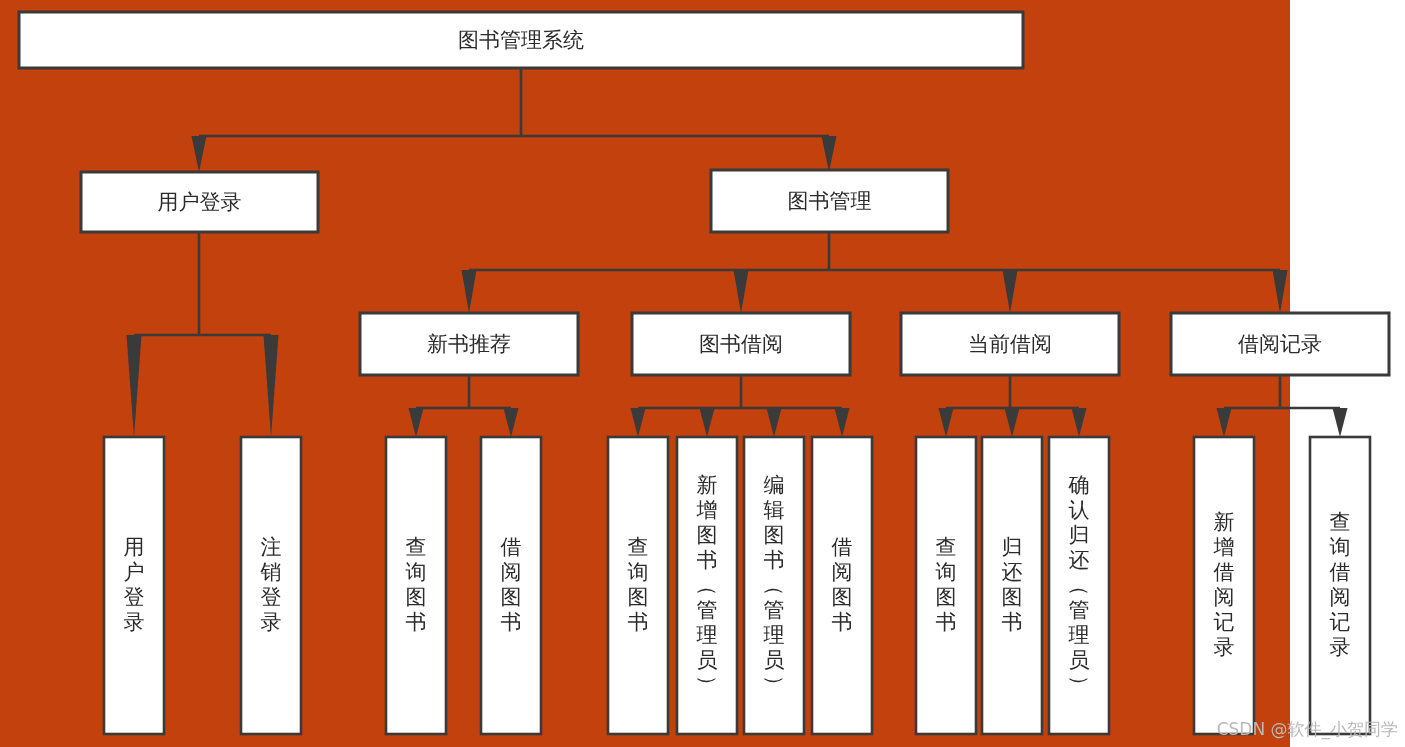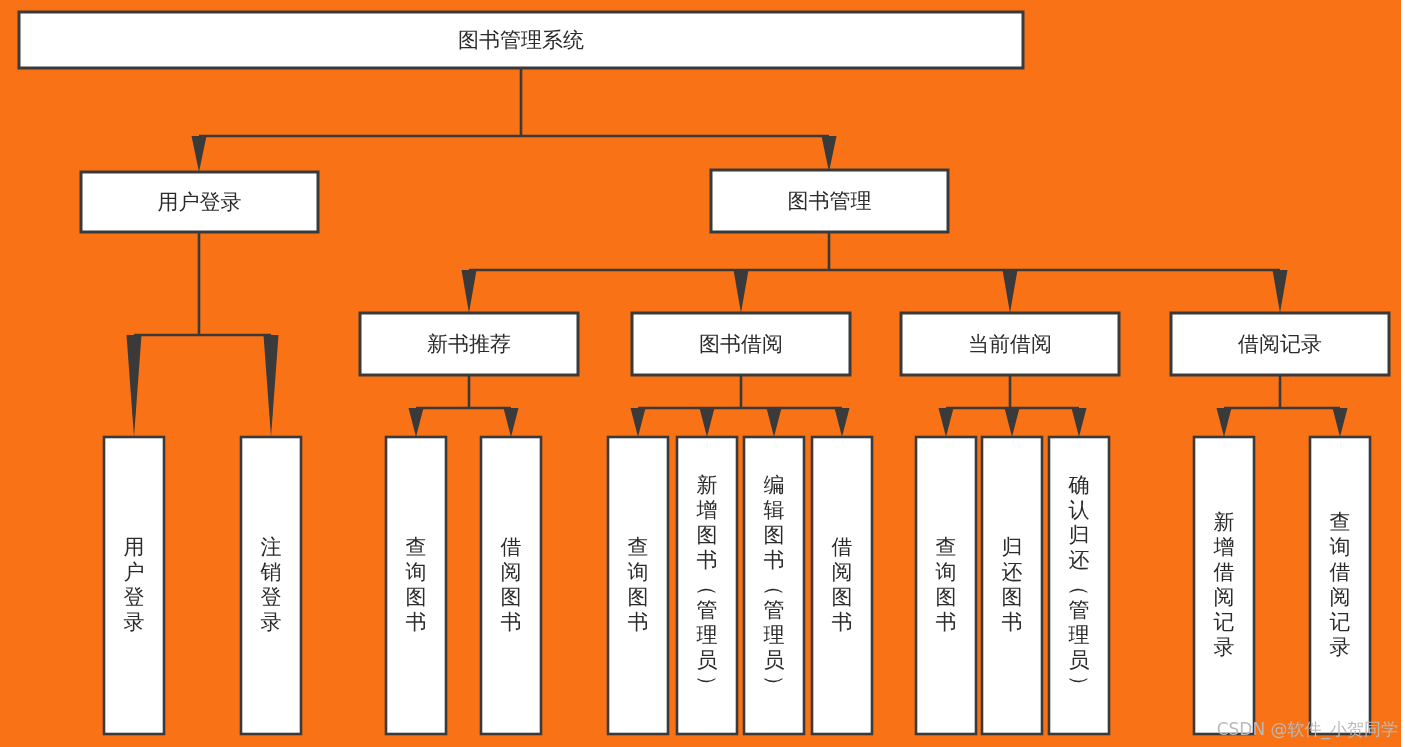--- a/index.html
+++ b/index.html
@@ -9,23 +9,23 @@
     background: #ffffff;
   }
   body {
     width: 1405px;
     height: 747px;
     overflow: hidden;
     font-family: "DejaVu Sans", "Liberation Sans", sans-serif;
   }
   #diagram-root {
     position: relative;
-    width: 1401px;
+    width: 1290px;
     height: 747px;
-    background: #f97316;
+    background: #c2410c;
   }
   svg.diagram-canvas {
     display: block;
     width: 1405px;
     height: 747px;
   }
   .node-rect {
     fill: #ffffff;
     stroke: #3a3a3a;
     stroke-width: 3;

